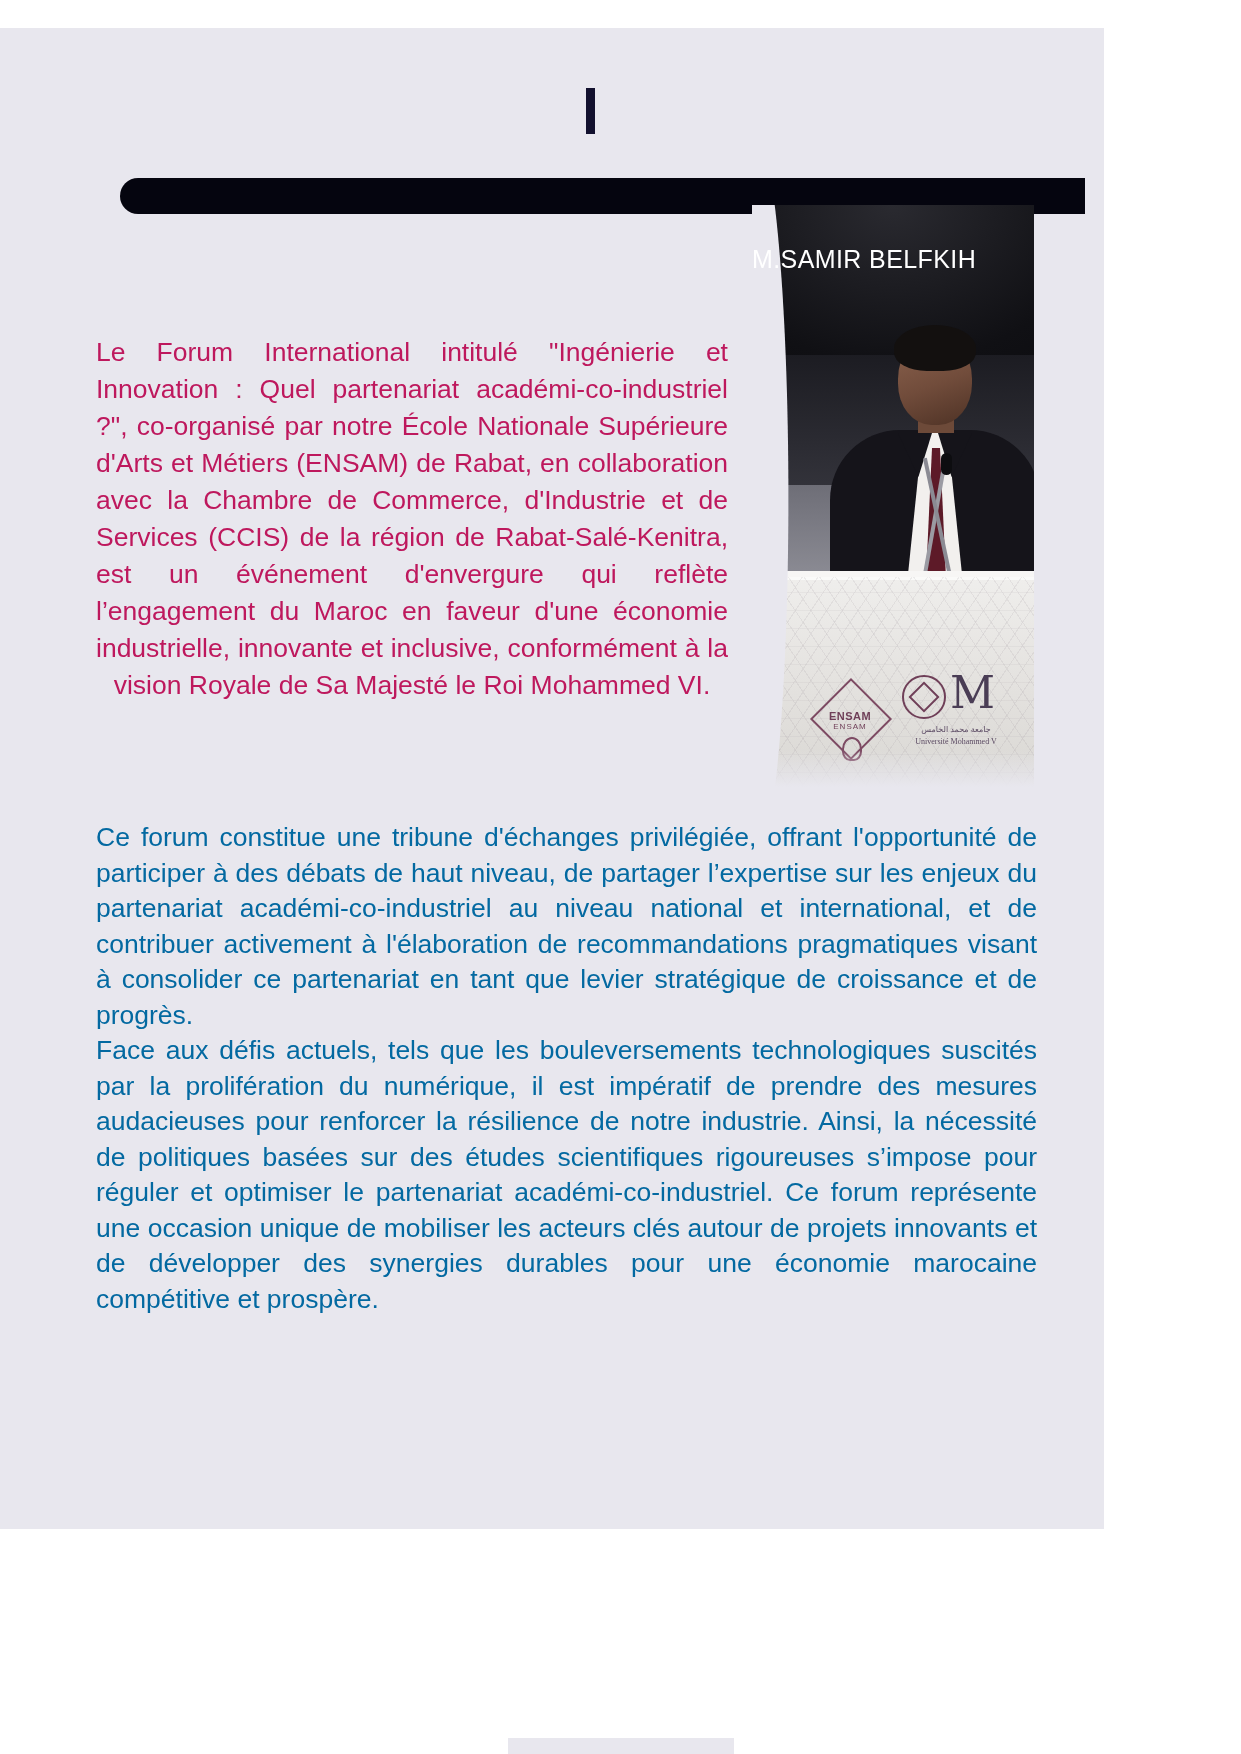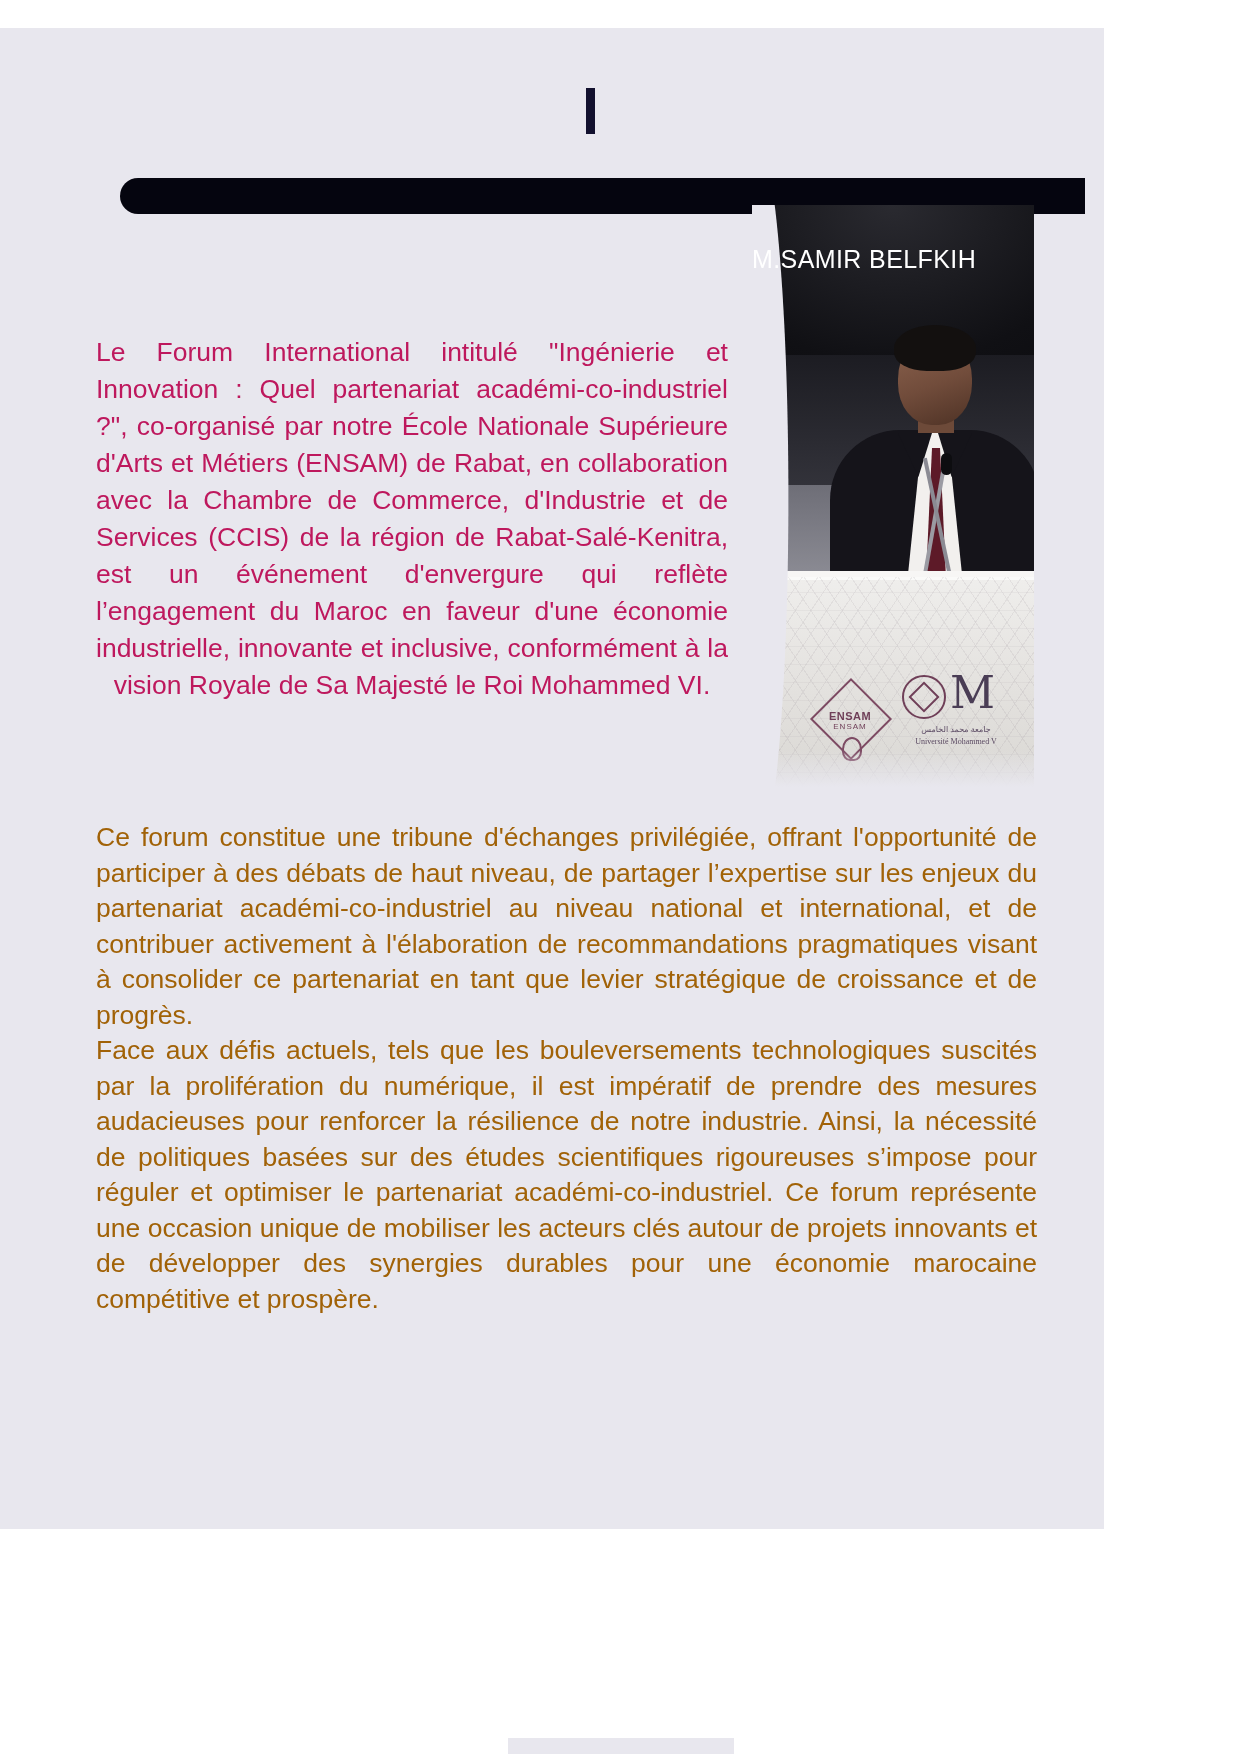--- a/index.html
+++ b/index.html
@@ -414,21 +414,21 @@
     text-align: justify;
     text-align-last: center;
     font-family: "Liberation Sans", sans-serif;
   }
 
   .para-block {
     position: absolute;
     left: 96px;
     top: 820px;
     width: 941px;
-    color: #a16207;
+    color: #0369a1;
     font-size: 26.5px;
     line-height: 35.5px;
     text-align: justify;
     font-family: "Liberation Sans", sans-serif;
   }
   .para-block p {
     margin: 0;
   }
   .para-block p.last-line-left {
     text-align-last: left;

